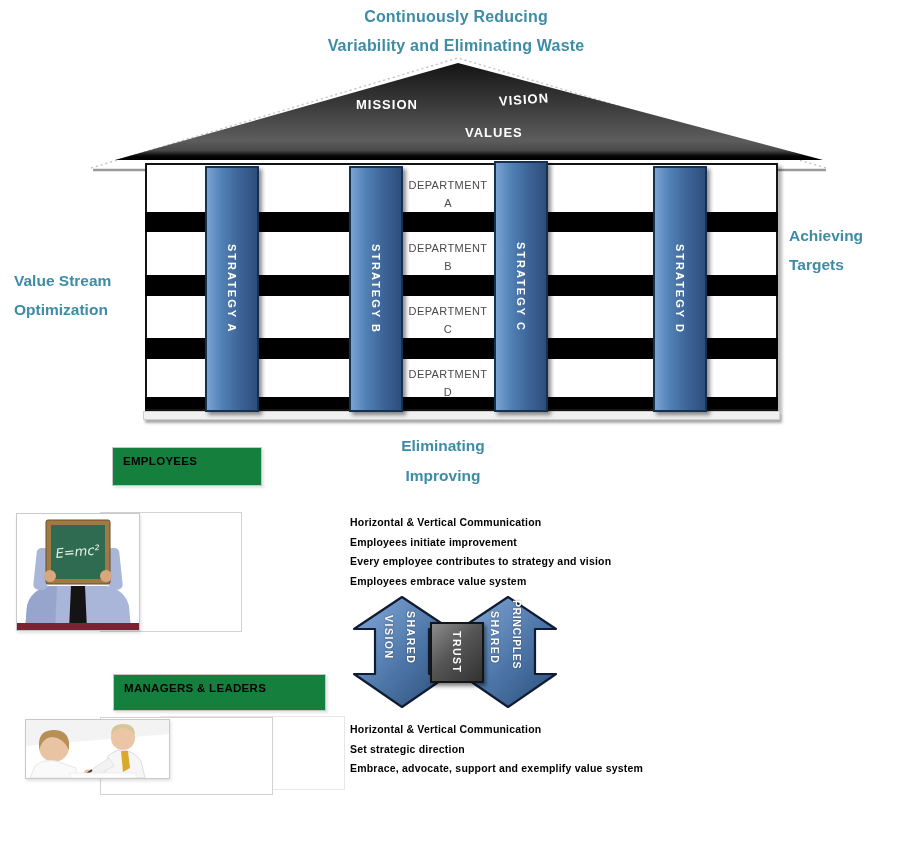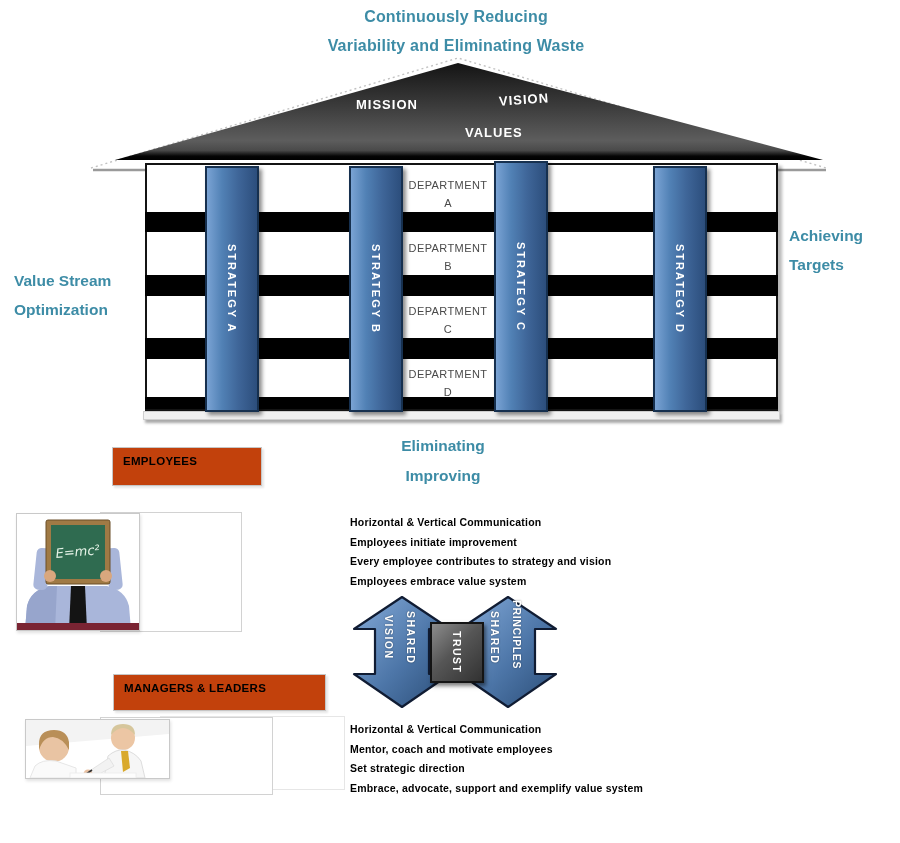--- a/index.html
+++ b/index.html
@@ -44,21 +44,21 @@
   }
   .pillar span { writing-mode:vertical-rl; color:#fff; font-weight:700;
                  font-size:11px; letter-spacing:2px; white-space:nowrap; }
   .pillar-a { left:205px; top:166px; height:246px; }
   .pillar-b { left:349px; top:166px; height:246px; }
   .pillar-c { left:494px; top:161px; height:251px; }
   .pillar-d { left:653px; top:166px; height:246px; }
 
   
   .header-box {
-    position:absolute; background:#c2410c; border:1px solid #c6c6c6;
+    position:absolute; background:#15803d; border:1px solid #c6c6c6;
     box-shadow:2px 2px 2px rgba(0,0,0,0.10);
     font-weight:700; font-size:11.5px; color:#000; letter-spacing:0.3px;
     padding:7px 0 0 10px;
   }
   .emp-header { left:112px; top:447px; width:150px; height:39px; }
   .mgr-header { left:113px; top:674px; width:213px; height:37px; }
   .content-box { position:absolute; background:#fff; border:1px solid #d2d2d2; }
   .emp-content { left:100px; top:512px; width:142px; height:120px; }
   .mgr-ghost   { left:160px; top:716px; width:185px; height:74px; border-color:#e6e6e6; }
   .mgr-content { left:100px; top:717px; width:173px; height:78px; }
@@ -228,18 +228,17 @@
       <path d="M78,58 L82,36 Q90,29 98,30 Q109,32 115,41 L119,58 Z" fill="#f6f6f6" stroke="#dddddd" stroke-width="1"></path>
       <polygon points="95,31 102,31 104,48 97,52" fill="#d9a92c"></polygon>
       <path d="M83,38 Q71,46 62,52 L66,58 Q77,52 88,46 Z" fill="#f2f2f2" stroke="#dddddd" stroke-width="0.8"></path>
       <circle cx="62" cy="54" r="4.5" fill="#e9c0a0"></circle>
       <line x1="56" y1="57" x2="66" y2="50" stroke="#333333" stroke-width="1.6"></line>
       <rect x="44" y="53" width="66" height="5" fill="#fdfdfd" stroke="#ececec" stroke-width="0.8"></rect>
     </svg>
   </div>
   <div class="points mgr-points">
     <div>Horizontal &amp; Vertical Communication</div>
-    <div>Mentor, coach and motivate employees</div>
     <div>Set strategic direction</div>
     <div>Embrace, advocate, support and exemplify value system</div>
   </div>
 
 </div>
 
 </body></html>

